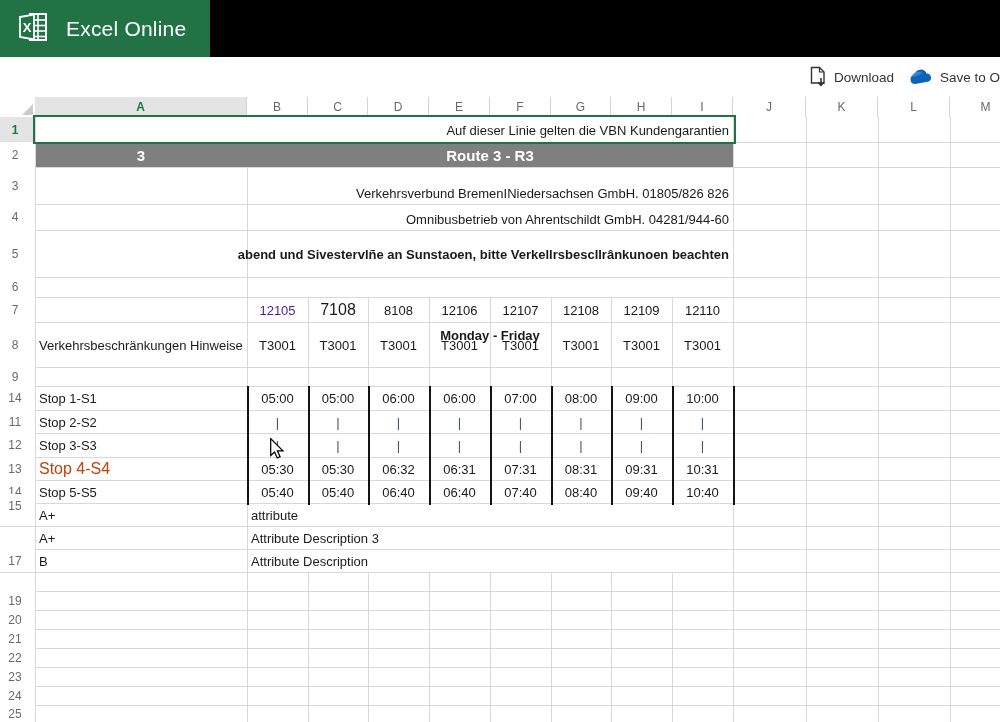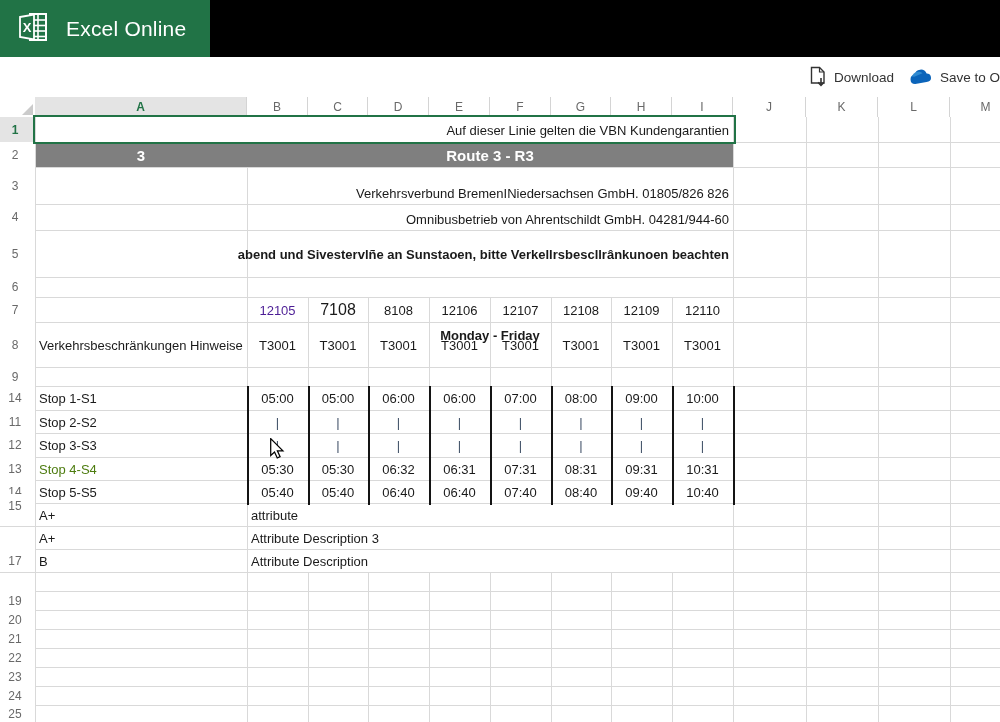--- a/index.html
+++ b/index.html
@@ -231,21 +231,21 @@
       <div class="cell" style="left: 672px; top: 411px; width: 61px; height: 22px; z-index: 7; justify-content: center; align-items: center; overflow: visible; font-weight: normal; font-size: 13px; color: rgb(68, 84, 106); padding-bottom: 0px;">|</div>
       <div class="cell" style="left: 35px; top: 434px; width: 212px; height: 23px; z-index: 7; justify-content: flex-start; align-items: center; overflow: hidden; font-weight: normal; font-size: 13px; color: rgb(26, 26, 26); padding-bottom: 0px;">Stop 3-S3</div>
       <div class="cell" style="left: 247px; top: 434px; width: 61px; height: 23px; z-index: 7; justify-content: center; align-items: center; overflow: visible; font-weight: normal; font-size: 13px; color: rgb(68, 84, 106); padding-bottom: 0px;">|</div>
       <div class="cell" style="left: 308px; top: 434px; width: 60px; height: 23px; z-index: 7; justify-content: center; align-items: center; overflow: visible; font-weight: normal; font-size: 13px; color: rgb(68, 84, 106); padding-bottom: 0px;">|</div>
       <div class="cell" style="left: 368px; top: 434px; width: 61px; height: 23px; z-index: 7; justify-content: center; align-items: center; overflow: visible; font-weight: normal; font-size: 13px; color: rgb(68, 84, 106); padding-bottom: 0px;">|</div>
       <div class="cell" style="left: 429px; top: 434px; width: 61px; height: 23px; z-index: 7; justify-content: center; align-items: center; overflow: visible; font-weight: normal; font-size: 13px; color: rgb(68, 84, 106); padding-bottom: 0px;">|</div>
       <div class="cell" style="left: 490px; top: 434px; width: 61px; height: 23px; z-index: 7; justify-content: center; align-items: center; overflow: visible; font-weight: normal; font-size: 13px; color: rgb(68, 84, 106); padding-bottom: 0px;">|</div>
       <div class="cell" style="left: 551px; top: 434px; width: 60px; height: 23px; z-index: 7; justify-content: center; align-items: center; overflow: visible; font-weight: normal; font-size: 13px; color: rgb(68, 84, 106); padding-bottom: 0px;">|</div>
       <div class="cell" style="left: 611px; top: 434px; width: 61px; height: 23px; z-index: 7; justify-content: center; align-items: center; overflow: visible; font-weight: normal; font-size: 13px; color: rgb(68, 84, 106); padding-bottom: 0px;">|</div>
       <div class="cell" style="left: 672px; top: 434px; width: 61px; height: 23px; z-index: 7; justify-content: center; align-items: center; overflow: visible; font-weight: normal; font-size: 13px; color: rgb(68, 84, 106); padding-bottom: 0px;">|</div>
-      <div class="cell" style="left: 35px; top: 458px; width: 212px; height: 22px; z-index: 7; justify-content: flex-start; align-items: center; overflow: hidden; font-weight: normal; font-size: 13px; color: #4d7c0f; padding-bottom: 0px;">Stop 4-S4</div>
+      <div class="cell" style="left: 35px; top: 458px; width: 212px; height: 22px; z-index: 7; justify-content: flex-start; align-items: center; overflow: hidden; font-weight: normal; font-size: 16px; color: #c2410c; padding-bottom: 0px;">Stop 4-S4</div>
       <div class="cell" style="left: 247px; top: 458px; width: 61px; height: 22px; z-index: 7; justify-content: center; align-items: center; overflow: visible; font-weight: normal; font-size: 13px; color: rgb(26, 26, 26); padding-bottom: 0px;">05:30</div>
       <div class="cell" style="left: 308px; top: 458px; width: 60px; height: 22px; z-index: 7; justify-content: center; align-items: center; overflow: visible; font-weight: normal; font-size: 13px; color: rgb(26, 26, 26); padding-bottom: 0px;">05:30</div>
       <div class="cell" style="left: 368px; top: 458px; width: 61px; height: 22px; z-index: 7; justify-content: center; align-items: center; overflow: visible; font-weight: normal; font-size: 13px; color: rgb(26, 26, 26); padding-bottom: 0px;">06:32</div>
       <div class="cell" style="left: 429px; top: 458px; width: 61px; height: 22px; z-index: 7; justify-content: center; align-items: center; overflow: visible; font-weight: normal; font-size: 13px; color: rgb(26, 26, 26); padding-bottom: 0px;">06:31</div>
       <div class="cell" style="left: 490px; top: 458px; width: 61px; height: 22px; z-index: 7; justify-content: center; align-items: center; overflow: visible; font-weight: normal; font-size: 13px; color: rgb(26, 26, 26); padding-bottom: 0px;">07:31</div>
       <div class="cell" style="left: 551px; top: 458px; width: 60px; height: 22px; z-index: 7; justify-content: center; align-items: center; overflow: visible; font-weight: normal; font-size: 13px; color: rgb(26, 26, 26); padding-bottom: 0px;">08:31</div>
       <div class="cell" style="left: 611px; top: 458px; width: 61px; height: 22px; z-index: 7; justify-content: center; align-items: center; overflow: visible; font-weight: normal; font-size: 13px; color: rgb(26, 26, 26); padding-bottom: 0px;">09:31</div>
       <div class="cell" style="left: 672px; top: 458px; width: 61px; height: 22px; z-index: 7; justify-content: center; align-items: center; overflow: visible; font-weight: normal; font-size: 13px; color: rgb(26, 26, 26); padding-bottom: 0px;">10:31</div>
       <div class="cell" style="left: 35px; top: 481px; width: 212px; height: 22px; z-index: 7; justify-content: flex-start; align-items: center; overflow: hidden; font-weight: normal; font-size: 13px; color: rgb(26, 26, 26); padding-bottom: 0px;">Stop 5-S5</div>
       <div class="cell" style="left: 247px; top: 481px; width: 61px; height: 22px; z-index: 7; justify-content: center; align-items: center; overflow: visible; font-weight: normal; font-size: 13px; color: rgb(26, 26, 26); padding-bottom: 0px;">05:40</div>

